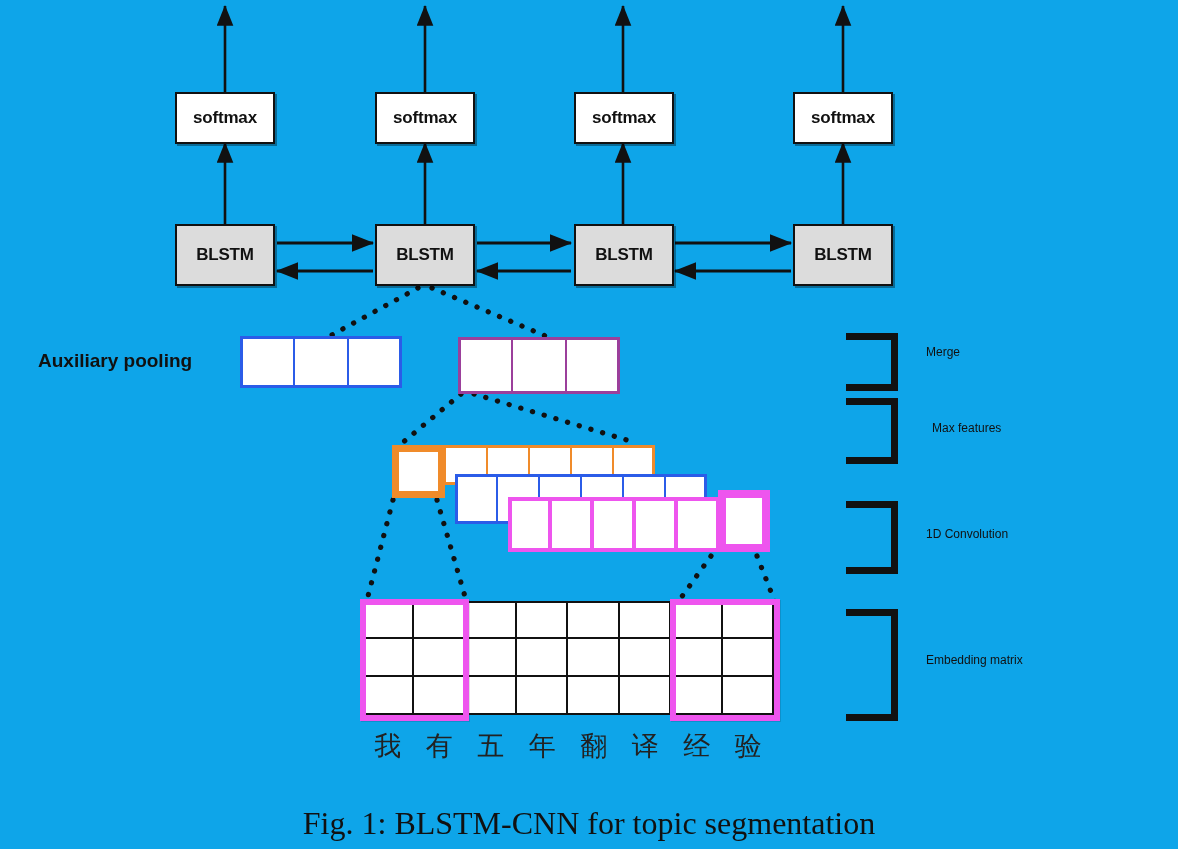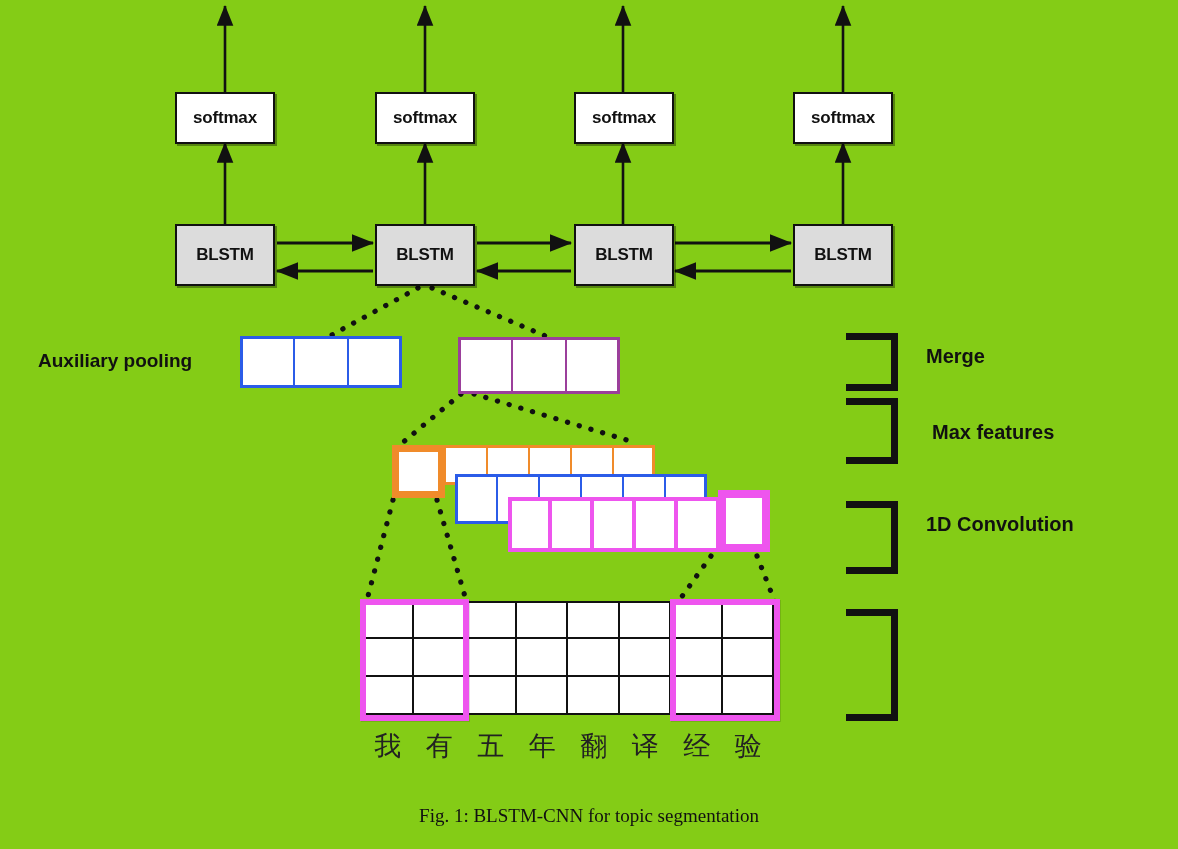--- a/index.html
+++ b/index.html
@@ -5,21 +5,21 @@
   * { box-sizing: border-box; }
   html, body {
     margin: 0; padding: 0;
     background: #ffffff;
     font-family: "Liberation Sans", sans-serif;
   }
   #canvas {
     position: relative;
     width: 1178px;
     height: 849px;
-    background: #84cc16;
+    background: #0ea5e9;
     overflow: hidden;
   }
 
   
   .nodebox {
     position: absolute;
     border: 2.5px solid #111;
     background: #ffffff;
     display: flex;
     align-items: center;
@@ -66,40 +66,40 @@
 
   
   .bracket {
     position: absolute;
     border-top: 7px solid #111;
     border-right: 7px solid #111;
     border-bottom: 7px solid #111;
   }
   .stage-label {
     position: absolute;
-    font-weight: bold;
-    font-size: 20px;
+    font-weight: normal;
+    font-size: 12px;
     color: #111;
     white-space: nowrap;
   }
 
   .aux-label {
     position: absolute;
     font-weight: bold;
     font-size: 19px;
     color: #111;
     white-space: nowrap;
   }
 
   .caption {
     position: absolute;
     width: 100%;
     text-align: center;
     font-family: "Liberation Serif", serif;
-    font-size: 19px;
+    font-size: 32px;
     color: #111;
   }
 
   svg.overlay {
     position: absolute;
     left: 0; top: 0;
     width: 1178px; height: 849px;
     pointer-events: none;
   }
 </style>
@@ -268,19 +268,20 @@
     <span style="width:51.5px;">验</span>
   </div>
 
   <div class="bracket" style="left:846px; top:333px; width:52px; height:58px;"></div>
   <div class="stage-label" style="left:926px; top:345px;">Merge</div>
 
   <div class="bracket" style="left:846px; top:398px; width:52px; height:66px;"></div>
   <div class="stage-label" style="left:932px; top:421px;">Max features</div>
 
   <div class="bracket" style="left:846px; top:501px; width:52px; height:73px;"></div>
-  <div class="stage-label" style="left:926px; top:513px;text-align:right;">1D Convolution</div>
+  <div class="stage-label" style="left:926px; top:527px;text-align:right;">1D Convolution</div>
 
   <div class="bracket" style="left:846px; top:609px; width:52px; height:112px;"></div>
+  <div class="stage-label" style="left:926px; top:653px;">Embedding matrix</div>
 
   <div class="caption" style="left:0; top:805px;">Fig. 1: BLSTM-CNN for topic segmentation</div>
 
 </div>
 
 </body></html>

